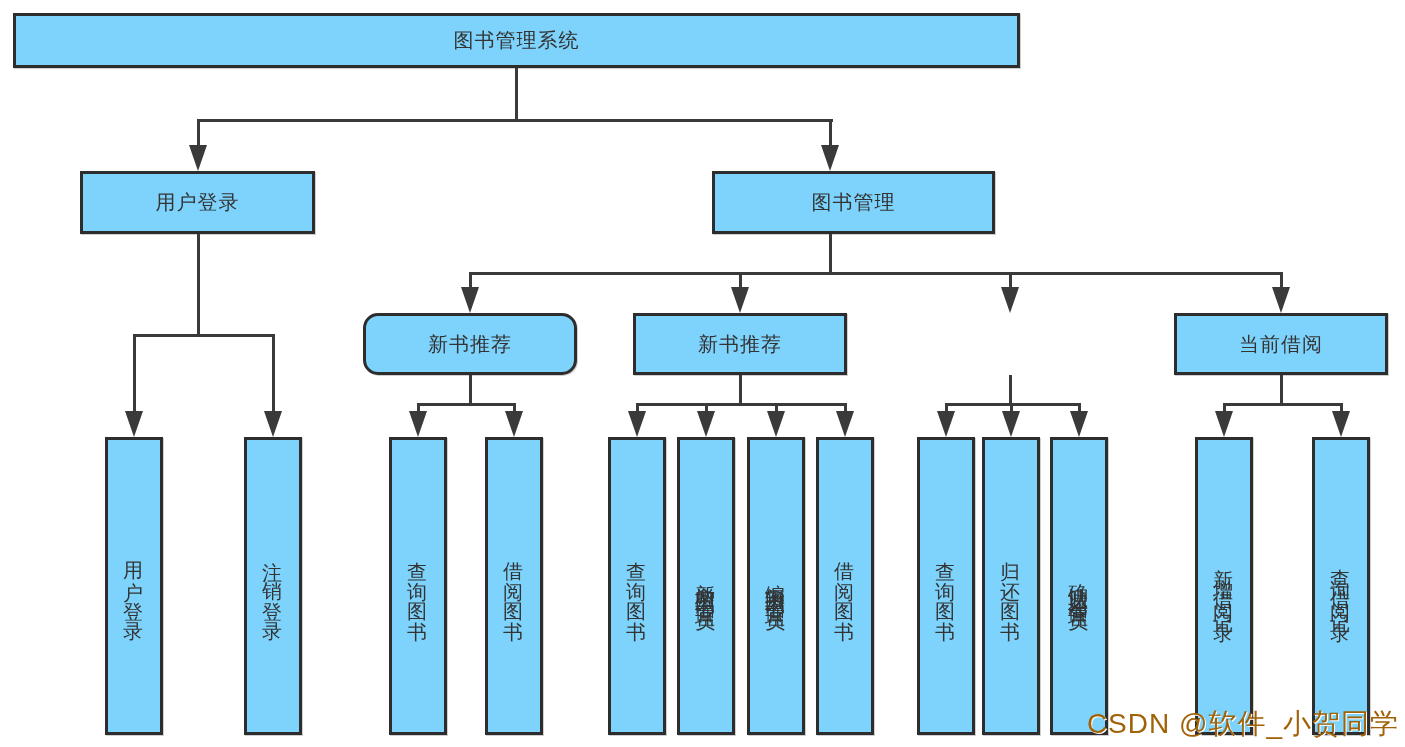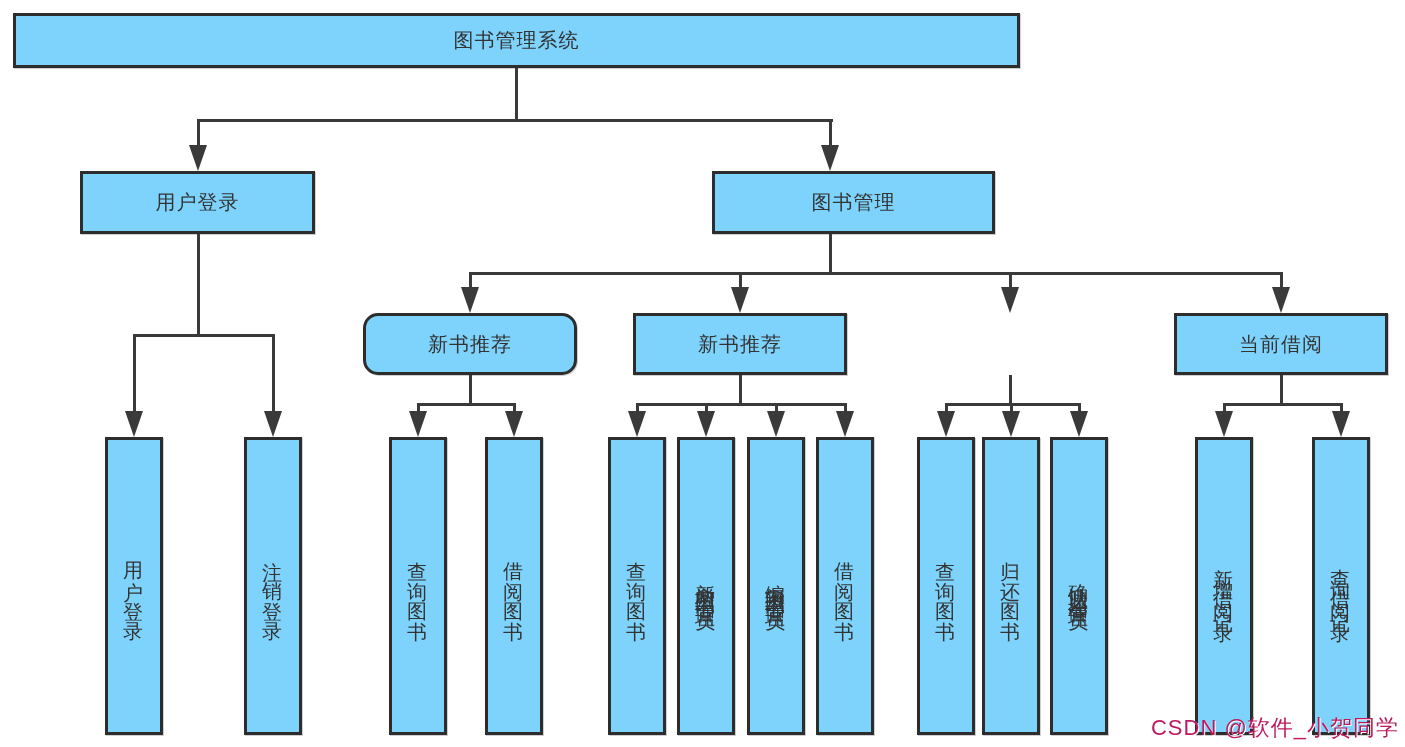--- a/index.html
+++ b/index.html
@@ -47,22 +47,22 @@
     width: 0;
     height: 0;
     border-left: 9px solid transparent;
     border-right: 9px solid transparent;
     border-top: 26px solid #3a3a3a;
   }
   #watermark {
     position: absolute;
     right: 6px;
     bottom: 4px;
-    font-size: 22px;
-    color: #be185d;
+    font-size: 28px;
+    color: #a16207;
     text-shadow: 1px 1px 0 #ffffff;
     letter-spacing: 1px;
     white-space: nowrap;
     margin-top: 25px;
   }
 </style>
 </head>
 <body>
 
 <div id="canvas">

